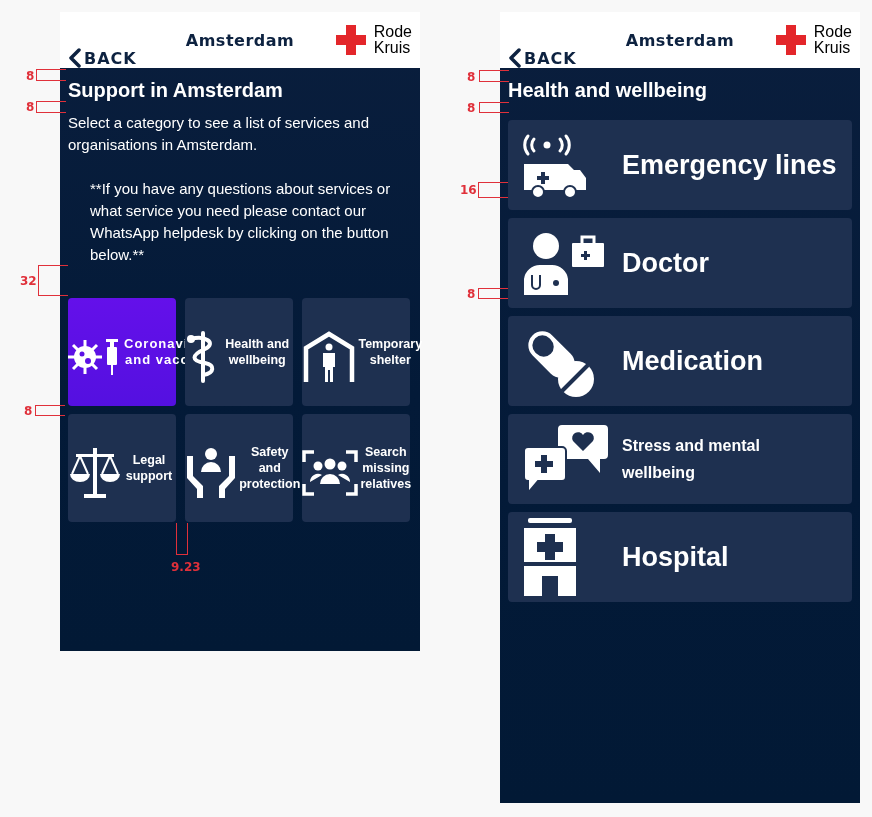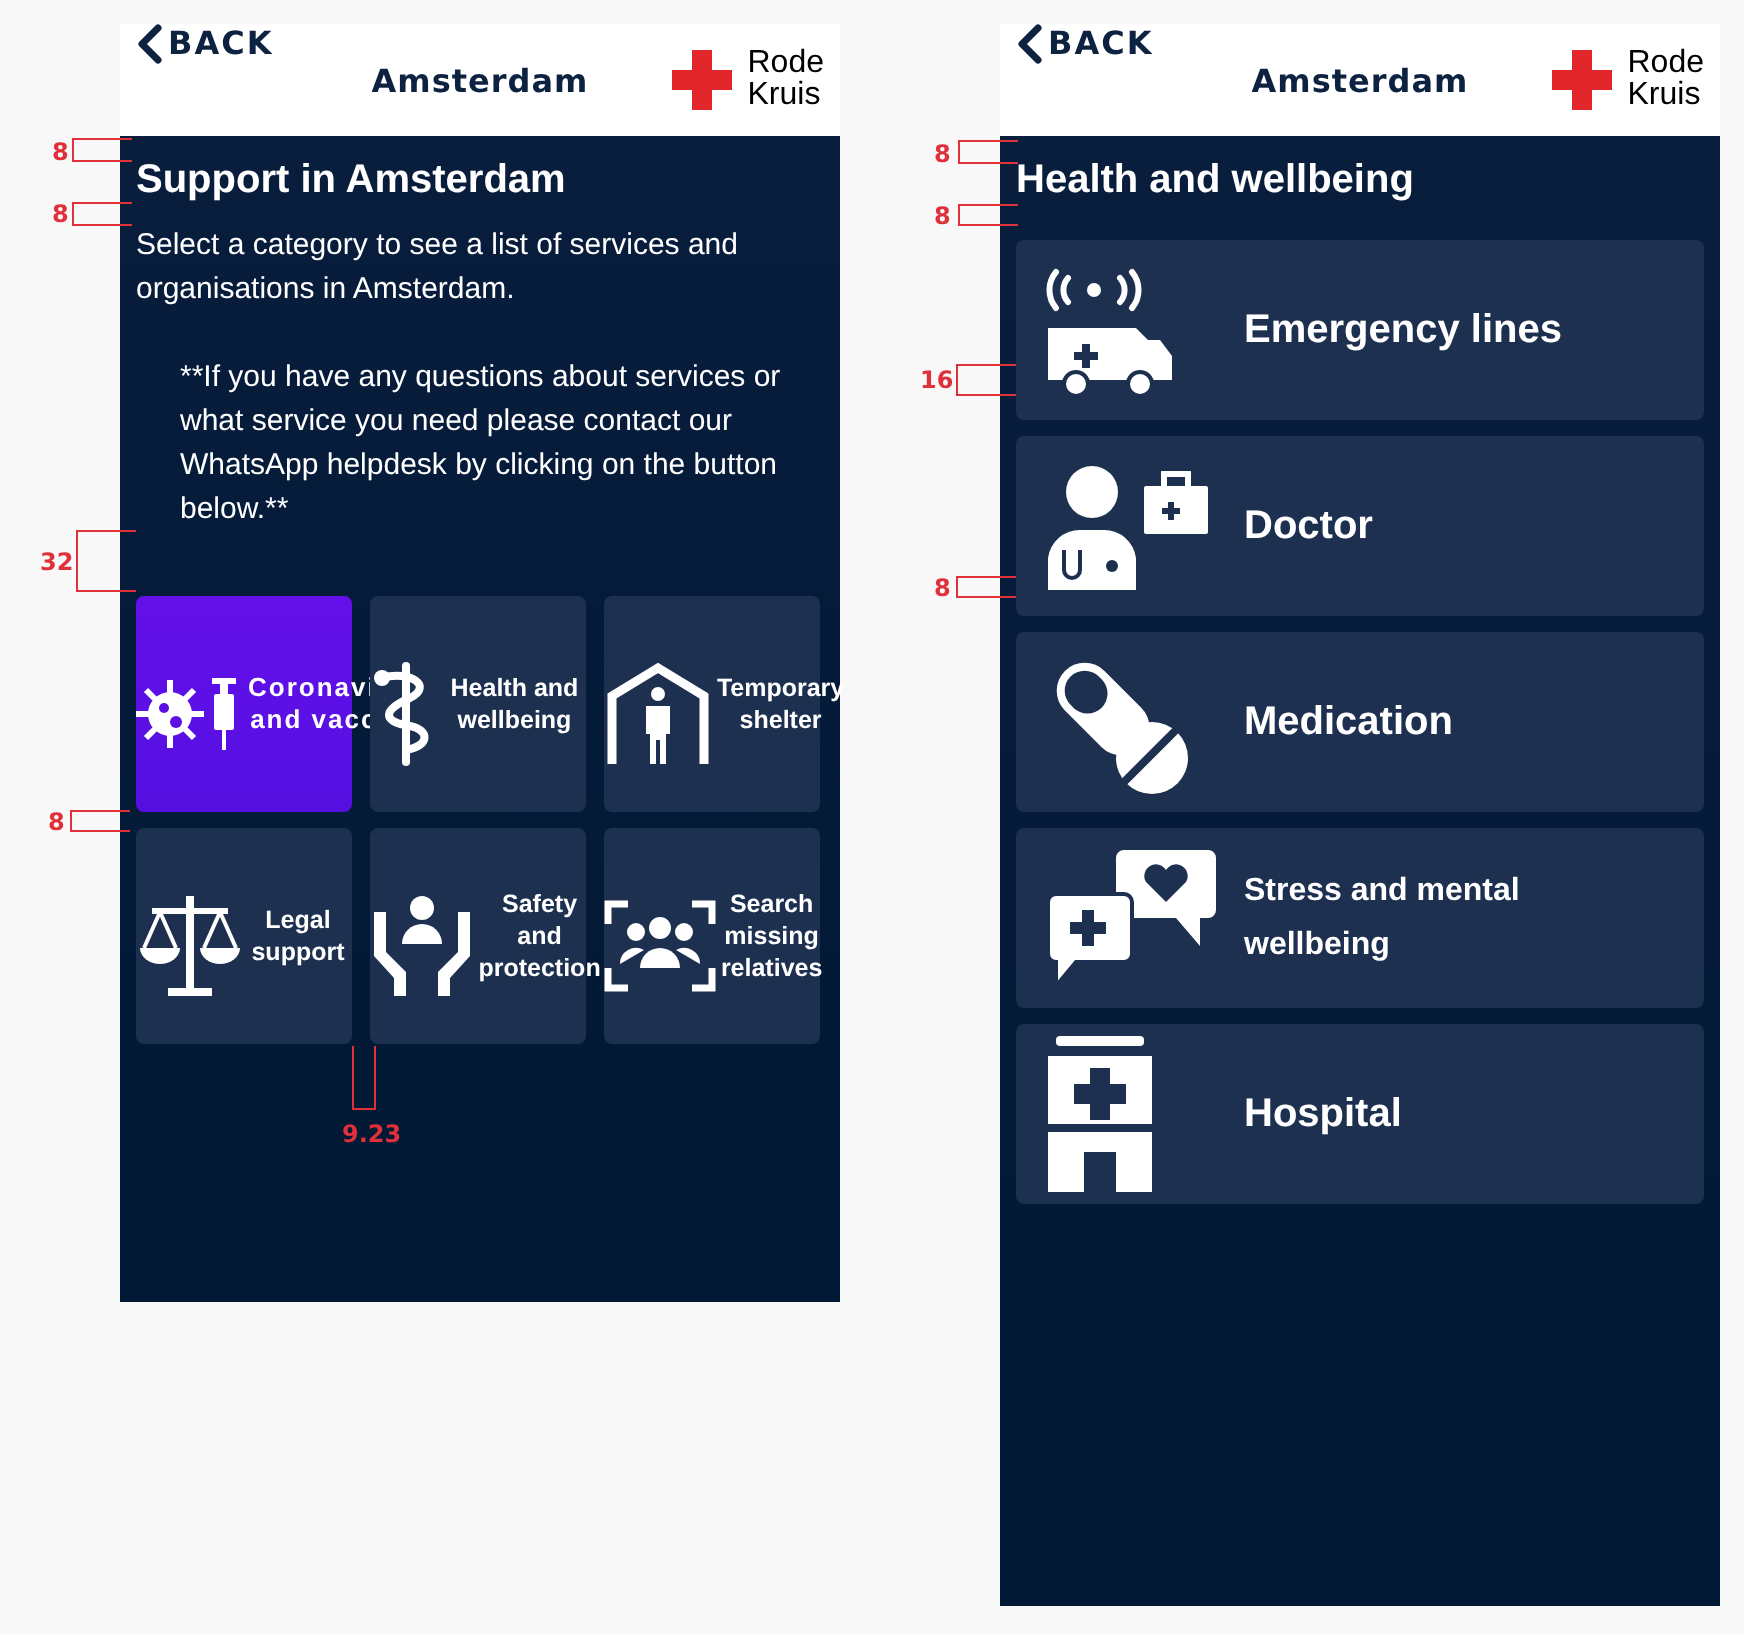--- a/index.html
+++ b/index.html
@@ -6,41 +6,41 @@
   body {
     width: 872px; height: 817px; background: #f8f8f8;
     font-family: "DejaVu Sans", sans-serif; position: relative; overflow: hidden;
   }
   .screen { position: absolute; background: #031a38; }
   #screen-left { left: 60px; top: 12px; width: 360px; height: 639px;
     background: linear-gradient(180deg, #0a1e3d 0%, #031a38 60%, #021935 100%); }
   #screen-right { left: 500px; top: 12px; width: 360px; height: 791px;
     background: linear-gradient(180deg, #0a1e3d 0%, #031a38 60%, #021935 100%); }
   .header { height: 56px; background: #fff; display: flex; align-items: center; position: relative; }
-  .back { position: absolute; left: 8px; top: 0; height: 56px; display: flex; align-items: flex-start; cursor: pointer;
+  .back { position: absolute; left: 8px; top: 0; height: 56px; display: flex; align-items: flex-end; cursor: pointer;
     color: #0d2240; font-weight: bold; font-size: 16px; letter-spacing: 1px; }
   .back svg { margin-right: 2px; }
   .title { position: absolute; left: 0; right: 0; text-align: center; font-weight: bold; font-size: 16px; color: #0d2240; letter-spacing: 0.5px; pointer-events: none; }
   .logo { position: absolute; right: 8px; top: 12px; display: flex; align-items: center; }
   .logo-text { font-family: "Liberation Sans", sans-serif; font-size: 16px; line-height: 16px; color: #000000; margin-left: 8px; }
   .content { padding: 0 8px; color: #fff; }
   h1 { font-family: "Liberation Sans", sans-serif; font-size: 20px; font-weight: bold; margin-top: 10px; line-height: 24px; }
   .desc { font-size: 15px; line-height: 22px; margin-top: 10px; font-family: "Liberation Sans", sans-serif; }
   .desc p { margin: 0; }
   .desc p + p { margin-top: 22px; margin-left: 22px; }
   .grid { display: grid; grid-template-columns: repeat(3, 108px); gap: 8px 9.23px; margin-top: 32px; }
   .tile { width: 108px; height: 108px; border-radius: 4px; background: #1e3050; display: flex; flex-direction: row; align-items: center; justify-content: flex-start; cursor: pointer; }
   .tile.active { background: linear-gradient(180deg, #6410ea 0%, #5410e0 100%); }
   .tile .icon { height: 62px; display: flex; align-items: center; justify-content: center; margin-top: 10px; }
   .tile .label { font-size: 12.5px; font-weight: bold; text-align: center; line-height: 16px; color: #fff; font-family: "Liberation Sans", sans-serif; padding: 0 2px; }
   .tile.active .label { letter-spacing: 1px; font-size: 13px; }
   .list { margin-top: 18px; display: flex; flex-direction: column; gap: 8px; }
   .row { height: 90px; border-radius: 4px; background: #1e3050; display: flex; align-items: center; cursor: pointer; }
   .row .ricon { width: 114px; height: 90px; display: flex; align-items: center; justify-content: flex-start; padding-left: 14px; }
-  .row .rlabel { font-family: "Liberation Sans", sans-serif; font-weight: bold; font-size: 20px; color: #fff; line-height: 28px; }
+  .row .rlabel { font-family: "Liberation Sans", sans-serif; font-weight: bold; font-size: 27px; color: #fff; line-height: 28px; }
   .row .rlabel.small { font-size: 16px; }
   .anno { position: absolute; color: #e0303a; font-weight: bold; font-size: 12px; font-family: "DejaVu Sans", sans-serif; }
   .bracket { position: absolute; border: 1.5px solid #e0303a; border-right: none; }
   .bracket-v { position: absolute; border: 1.5px solid #e0303a; border-top: none; }
 </style>
 </head>
 <body>
 
 <div class="screen" id="screen-left">
   <div class="header">

